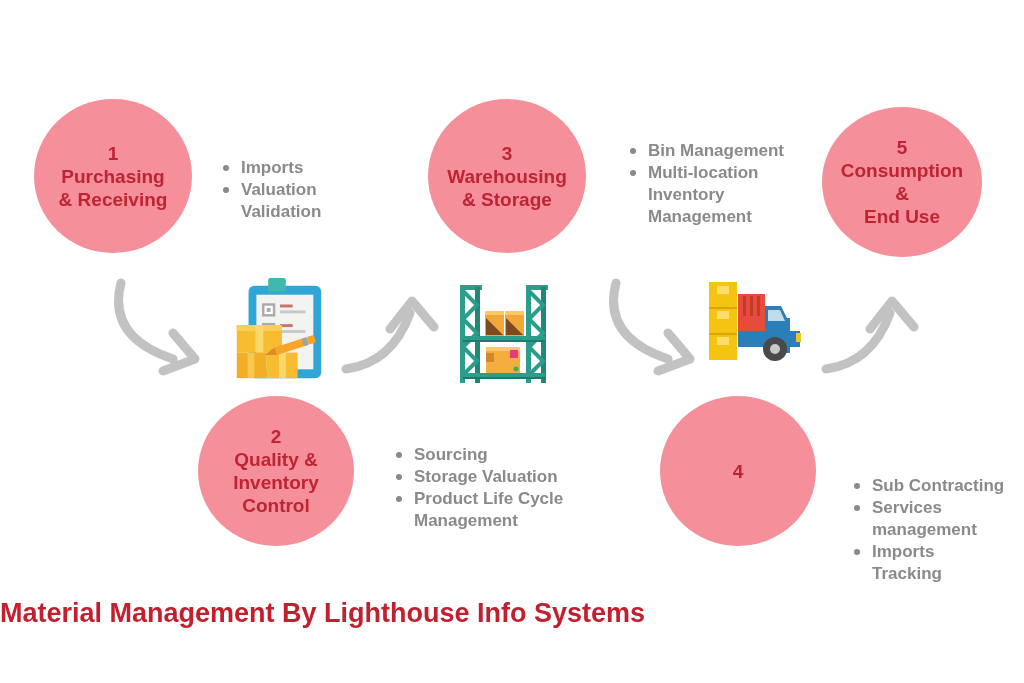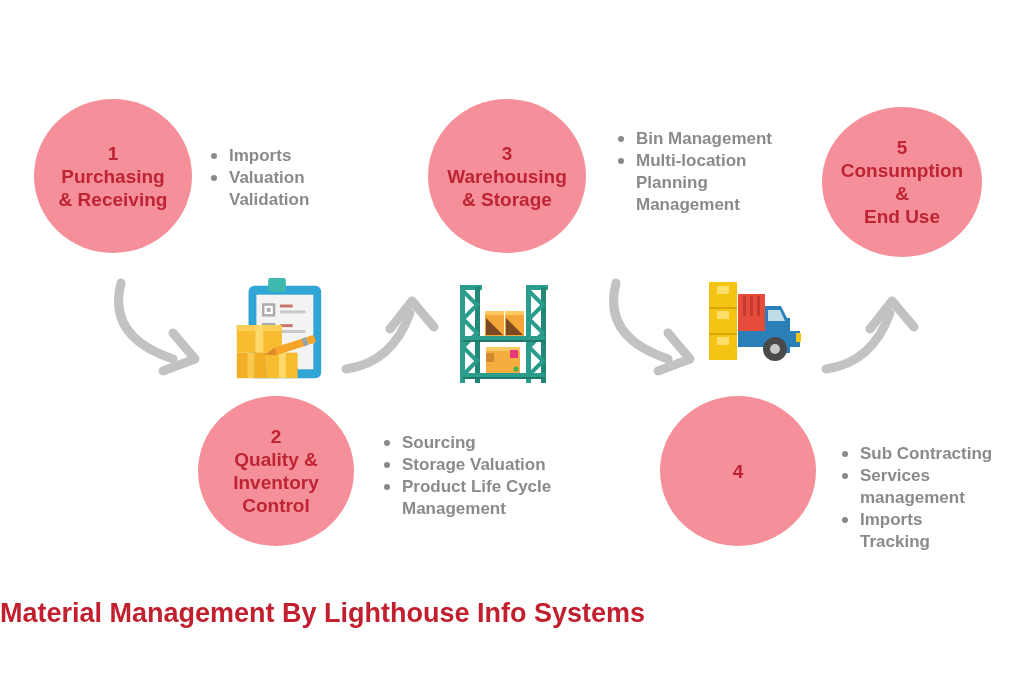--- a/index.html
+++ b/index.html
@@ -13,32 +13,32 @@
     text-align:center;color:#BE2433;font-weight:700;
   }
   .circle .num{font-size:19px;line-height:23px;}
   .circle .lbl{font-size:19px;line-height:23px;white-space:pre-line;text-align:center;}
   .c1{left:34px;top:99px;width:158px;height:154px;}
   .c2{left:198px;top:396px;width:156px;height:150px;}
   .c3{left:428px;top:99px;width:158px;height:154px;}
   .c4{left:660px;top:396px;width:156px;height:150px;}
   .c5{left:822px;top:107px;width:160px;height:150px;}
   ul.features{
-    position:absolute;list-style:none;margin:4px;padding:0;
+    position:absolute;list-style:none;margin:16px;padding:0;
     color:#8A8A8A;font-weight:700;font-size:17px;line-height:22px;
   }
   ul.features li{position:relative;padding-left:20px;}
   ul.features .dot{
     position:absolute;left:2px;top:8px;width:6px;height:6px;border-radius:50%;
     background:#8A8A8A;display:block;
   }
   .l1{left:205px;top:141px;width:125px;}
   .l2{left:378px;top:428px;width:182px;}
   .l3{left:612px;top:124px;width:158px;}
-  .l4{left:836px;top:439px;width:154px;}
+  .l4{left:836px;top:459px;width:154px;}
   .flow{position:absolute;width:100px;height:100px;}
   .a1{left:105px;top:277px;}
   .a2{left:340px;top:277px;}
   .a3{left:600px;top:277px;}
   .a4{left:820px;top:277px;}
   .picto{position:absolute;}
   .icon-clipboard{left:220px;top:278px;width:115px;height:108px;}
   .icon-rack{left:458px;top:285px;width:92px;height:98px;}
   .icon-truck{left:707px;top:280px;width:100px;height:88px;}
   .title{
@@ -82,21 +82,21 @@
     <li><span class="dot"></span><span>Imports</span></li>
     <li><span class="dot"></span><span>Valuation Validation</span></li>
   </ul>
   <ul class="features l2">
     <li><span class="dot"></span><span>Sourcing</span></li>
     <li><span class="dot"></span><span>Storage Valuation</span></li>
     <li><span class="dot"></span><span>Product Life Cycle Management</span></li>
   </ul>
   <ul class="features l3">
     <li><span class="dot"></span><span>Bin Management</span></li>
-    <li><span class="dot"></span><span>Multi-location Planning Management</span></li>
+    <li><span class="dot"></span><span>Multi-location Inventory Management</span></li>
   </ul>
   <ul class="features l4">
     <li><span class="dot"></span><span>Sub Contracting</span></li>
     <li><span class="dot"></span><span>Services management</span></li>
     <li><span class="dot"></span><span>Imports Tracking</span></li>
   </ul>
 
   <svg class="flow a1" viewBox="0 0 100 100">
     <path class="arrow-stroke" d="M 16,6 Q 2,60 68,82"></path>
     <path class="arrow-stroke" d="M 68,56 L 90,82 L 58,94"></path>

